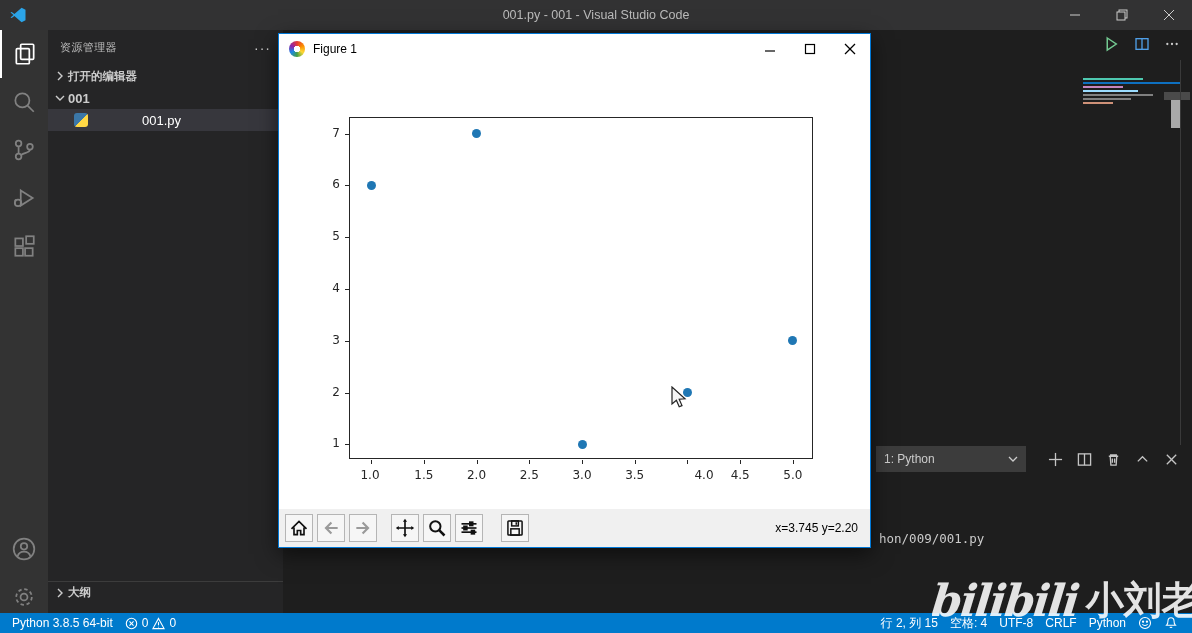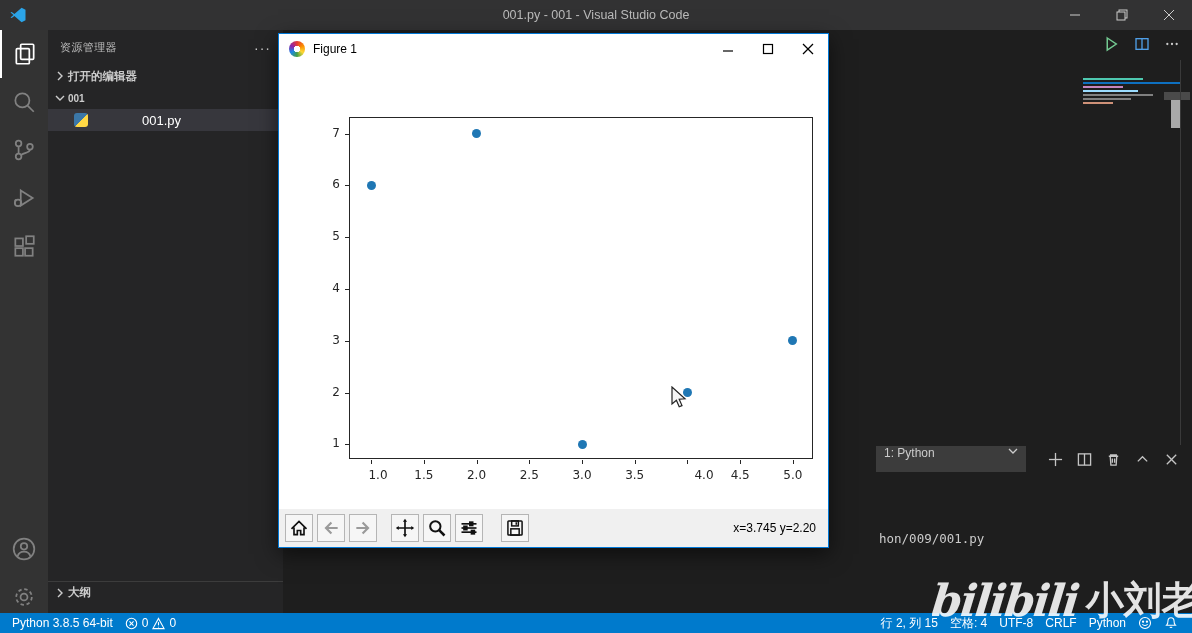--- a/index.html
+++ b/index.html
@@ -27,58 +27,58 @@
 
   
   #sidebar { position:absolute; left:48px; top:30px; width:235px; height:583px; background:#252526; color:#cccccc; }
   #sidebar-header { display:flex; align-items:center; height:35px; padding:0 12px; font-size:11px; color:#bbbbbb; letter-spacing:.4px; }
   #sidebar-more { margin-left:auto; color:#cccccc; font-size:14px; letter-spacing:1px; }
   .tree-row { display:flex; align-items:center; height:22px; font-size:13px; white-space:nowrap; }
   .tree-row.bold { font-weight:bold; font-size:11.5px; }
   .tree-row .chev { width:16px; display:flex; justify-content:center; align-items:center; }
   .tree-row.selected { background:#37373d; color:#ffffff;gap:48px; }
   #row-open-editors { padding-left:4px; }
-  #row-folder { padding-left:4px; font-weight:bold; font-size:10px; }
+  #row-folder { padding-left:4px; font-weight:bold; font-size:13px; }
   #row-file { padding-left:26px; }
   .pyicon { width:14px; height:14px; border-radius:3px; margin-right:6px;
     background:linear-gradient(135deg,#3b77a8 0 50%, #ffd845 50% 100%); }
   #row-outline { position:absolute; bottom:10px; left:0; width:100%; border-top:1px solid #3c3c3c;
     height:22px; padding-left:4px; font-weight:bold; font-size:11.5px; display:flex; align-items:center; }
 
   
   #editor { position:absolute; left:283px; top:30px; width:909px; height:583px; background:#1e1e1e; }
   #editor-actions { position:absolute; right:12px; top:5px; display:flex; gap:14px; align-items:center; }
   #minimap { position:absolute; left:800px; top:46px; width:97px; }
   .mm-line { height:2px; margin:2px 0; }
   #mm-rule { height:2px; background:#0e70c0; margin:2px 0; }
   #mm-slider-h { position:absolute; left:881px; top:62px; width:26px; height:8px; background:#5a5a5a; opacity:.75; }
   #mm-slider-v { position:absolute; left:888px; top:70px; width:10px; height:28px; background:#cccccc; opacity:.8; }
   #editor-vline { position:absolute; left:897px; top:30px; width:1px; height:385px; background:#3a3a3a; }
 
   
   #panel-header { position:absolute; left:593px; top:416px; display:flex; align-items:center; }
   #terminal-selector { width:150px; height:26px; background:#3c3c3c; color:#cccccc; font-size:12px;
-    display:flex; align-items:flex-start; padding:0 8px; }
+    display:flex; align-items:center; padding:0 8px; }
   #terminal-selector .sel-label { flex:1; }
   .panel-icons { display:flex; gap:14px; margin-left:22px; align-items:center; }
   .panel-icons svg { stroke:#c5c5c5; fill:none; stroke-width:1.4; }
   .term-line { position:absolute; color:#cccccc; font-family:"DejaVu Sans Mono", monospace; font-size:12.5px; white-space:pre; }
   #term-line-path { left:596px; top:501px; }
   #term-line-mpl { left:19px; top:518px; }
 
   
   #statusbar { position:absolute; left:0; top:613px; width:1192px; height:20px; background:#007acc;
     color:#ffffff; font-size:12px; display:flex; align-items:center; }
   .sb-item { display:flex; align-items:center; gap:4px; padding:0 6px; height:100%; }
   #sb-left { display:flex; align-items:center; padding-left:6px; }
   #sb-right { margin-left:auto; display:flex; align-items:center; padding-right:8px; }
   .sb-ico svg { stroke:#ffffff; fill:none; stroke-width:1.2; display:block; }
 
   
-  #figure-window { position:absolute; left:278px; top:33px; width:551px; height:515px;
+  #figure-window { position:absolute; left:278px; top:33px; width:593px; height:515px;
     background:#ffffff; border:1px solid #0078d7; box-shadow:0 6px 20px rgba(0,0,0,.55); }
   #fig-titlebar { position:absolute; left:0; top:0; right:0; height:30px; background:#ffffff;
     display:flex; align-items:center; }
   #fig-icon { width:16px; height:16px; border-radius:50%; margin:0 8px 0 10px;
     background:radial-gradient(circle at center, #ffffff 0 3px, rgba(255,255,255,0) 3px),
       conic-gradient(#e53935,#fb8c00,#fdd835,#43a047,#1e88e5,#8e24aa,#e53935); }
   #fig-title { font-size:12px; color:#000000; }
   .fig-controls { position:absolute; right:0; top:0; height:30px; display:flex; }
   .fig-btn { width:40px; height:30px; display:flex; align-items:center; justify-content:center; color:#000; }
   #fig-canvas { position:absolute; left:0; top:30px; right:0; height:447px; background:#ffffff; }
@@ -367,21 +367,21 @@
               <line x1="1" y1="1" x2="11" y2="11"></line>
               <line x1="11" y1="1" x2="1" y2="11"></line>
             </svg>
         </div>
       </div>
     </div>
 
     <div id="fig-canvas">
       <div id="axes">
           <div class="tickmark-x" style="left: 21.0909px;"></div>
-          <div class="ticklabel x" style="left: 8px;">1.0</div>
+          <div class="ticklabel x" style="left: 0;">1.0</div>
           <div class="tickmark-x" style="left: 73.8182px;"></div>
           <div class="ticklabel x" style="left: 53.8182px;">1.5</div>
           <div class="tickmark-x" style="left: 126.545px;"></div>
           <div class="ticklabel x" style="left: 106.545px;">2.0</div>
           <div class="tickmark-x" style="left: 179.273px;"></div>
           <div class="ticklabel x" style="left: 159.273px;">2.5</div>
           <div class="tickmark-x" style="left: 232px;"></div>
           <div class="ticklabel x" style="left: 212px;">3.0</div>
           <div class="tickmark-x" style="left: 284.727px;"></div>
           <div class="ticklabel x" style="left: 264.727px;">3.5</div>

